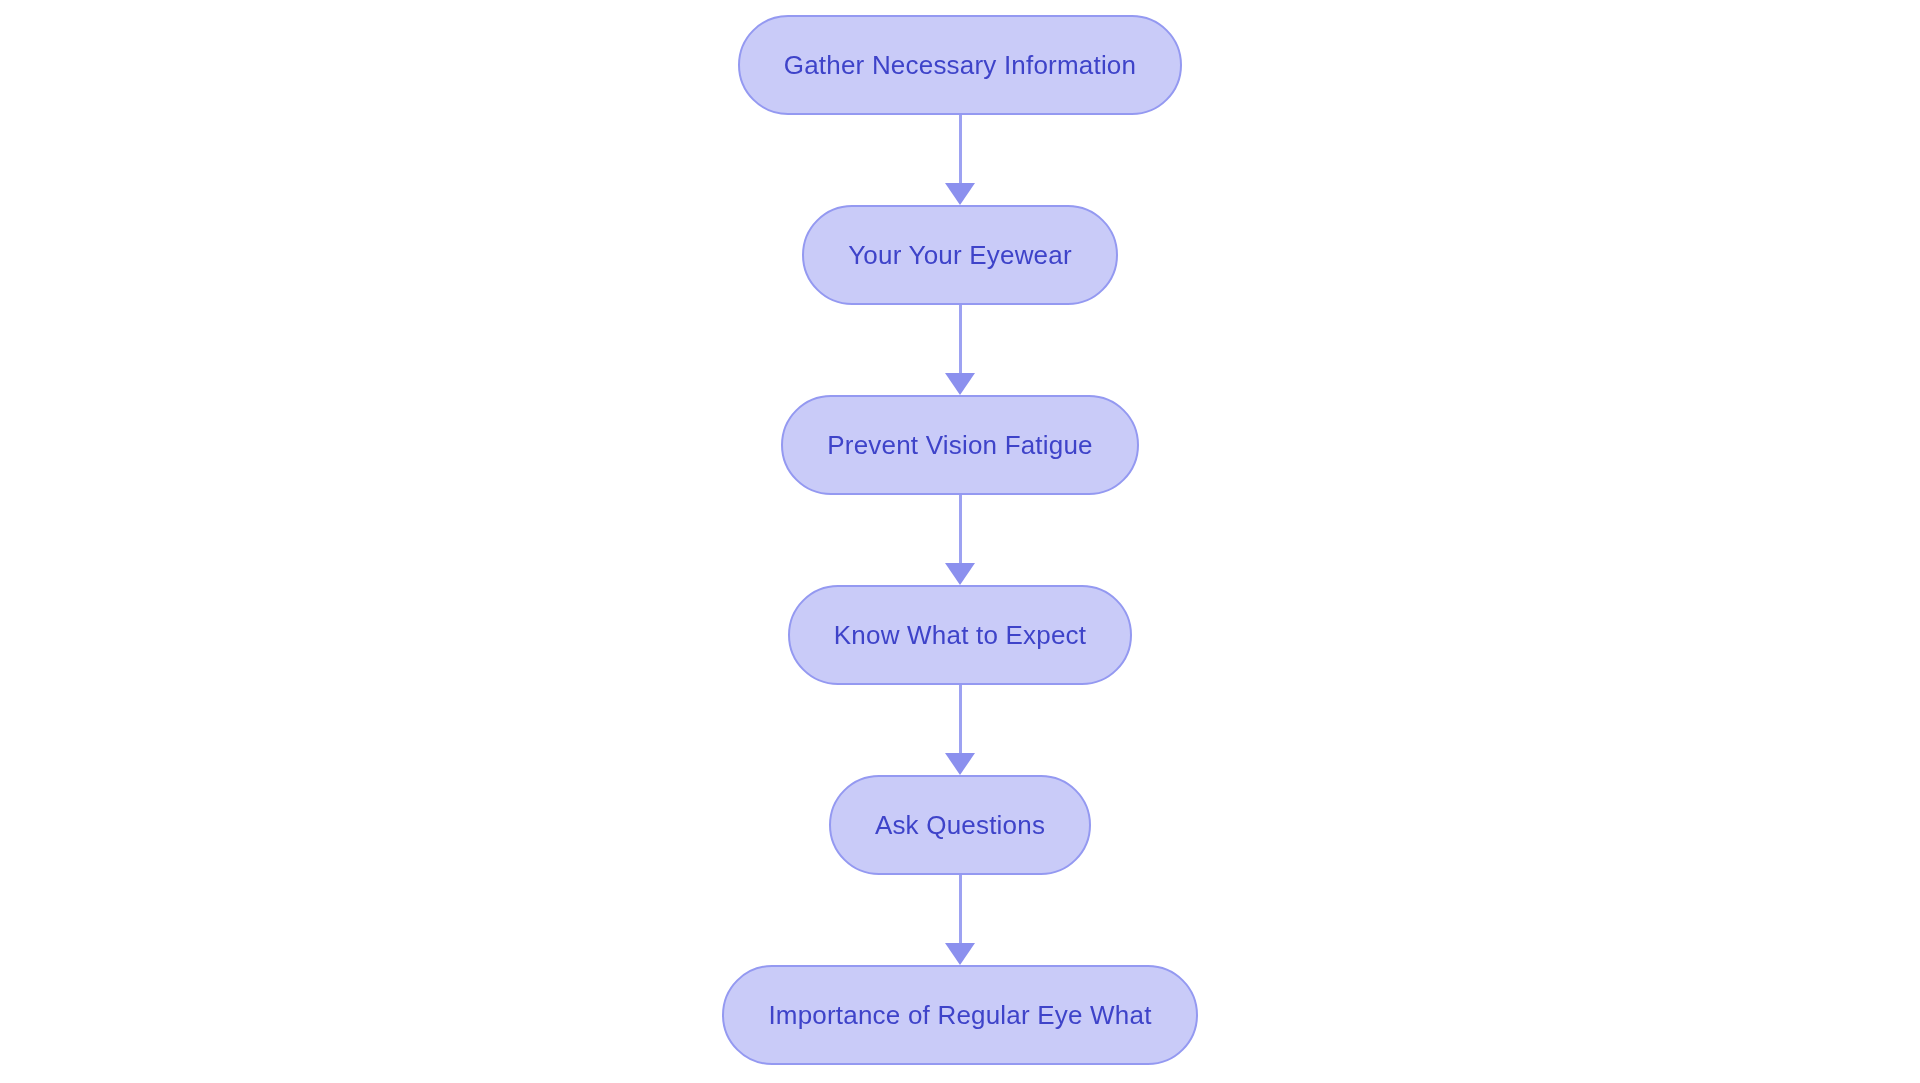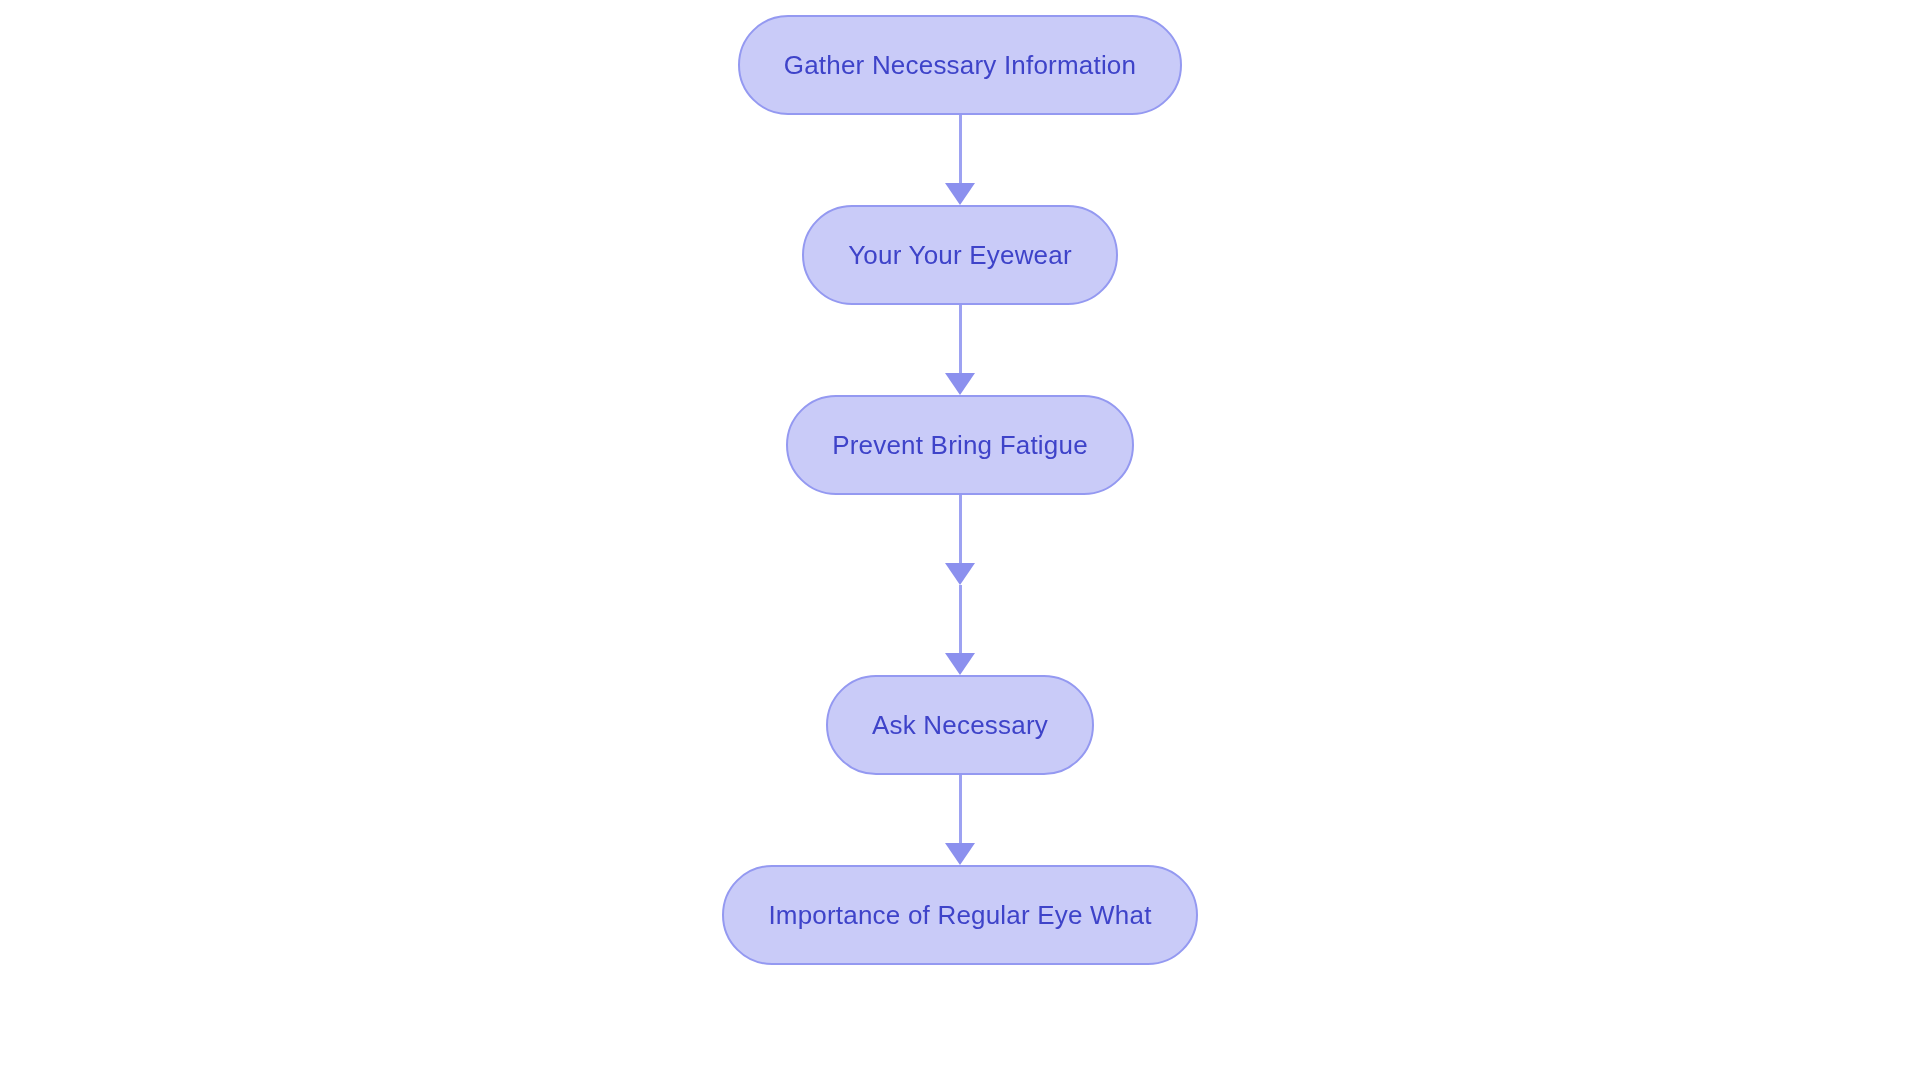--- a/index.html
+++ b/index.html
@@ -81,36 +81,39 @@
   <div class="flow-node">
     <span class="node-label">Your Your Eyewear</span>
   </div>
 
   <div class="flow-arrow">
     <div class="arrow-line"></div>
     <div class="arrow-head"></div>
   </div>
 
   <div class="flow-node">
-    <span class="node-label">Prevent Bring Fatigue</span>
+    <span class="node-label">Prevent Vision Fatigue</span>
   </div>
 
   <div class="flow-arrow">
     <div class="arrow-line"></div>
     <div class="arrow-head"></div>
   </div>
 
+  <div class="flow-node">
+    <span class="node-label">Know What to Expect</span>
+  </div>
 
   <div class="flow-arrow">
     <div class="arrow-line"></div>
     <div class="arrow-head"></div>
   </div>
 
   <div class="flow-node">
-    <span class="node-label">Ask Necessary</span>
+    <span class="node-label">Ask Questions</span>
   </div>
 
   <div class="flow-arrow">
     <div class="arrow-line"></div>
     <div class="arrow-head"></div>
   </div>
 
   <div class="flow-node">
     <span class="node-label">Importance of Regular Eye What</span>
   </div>

